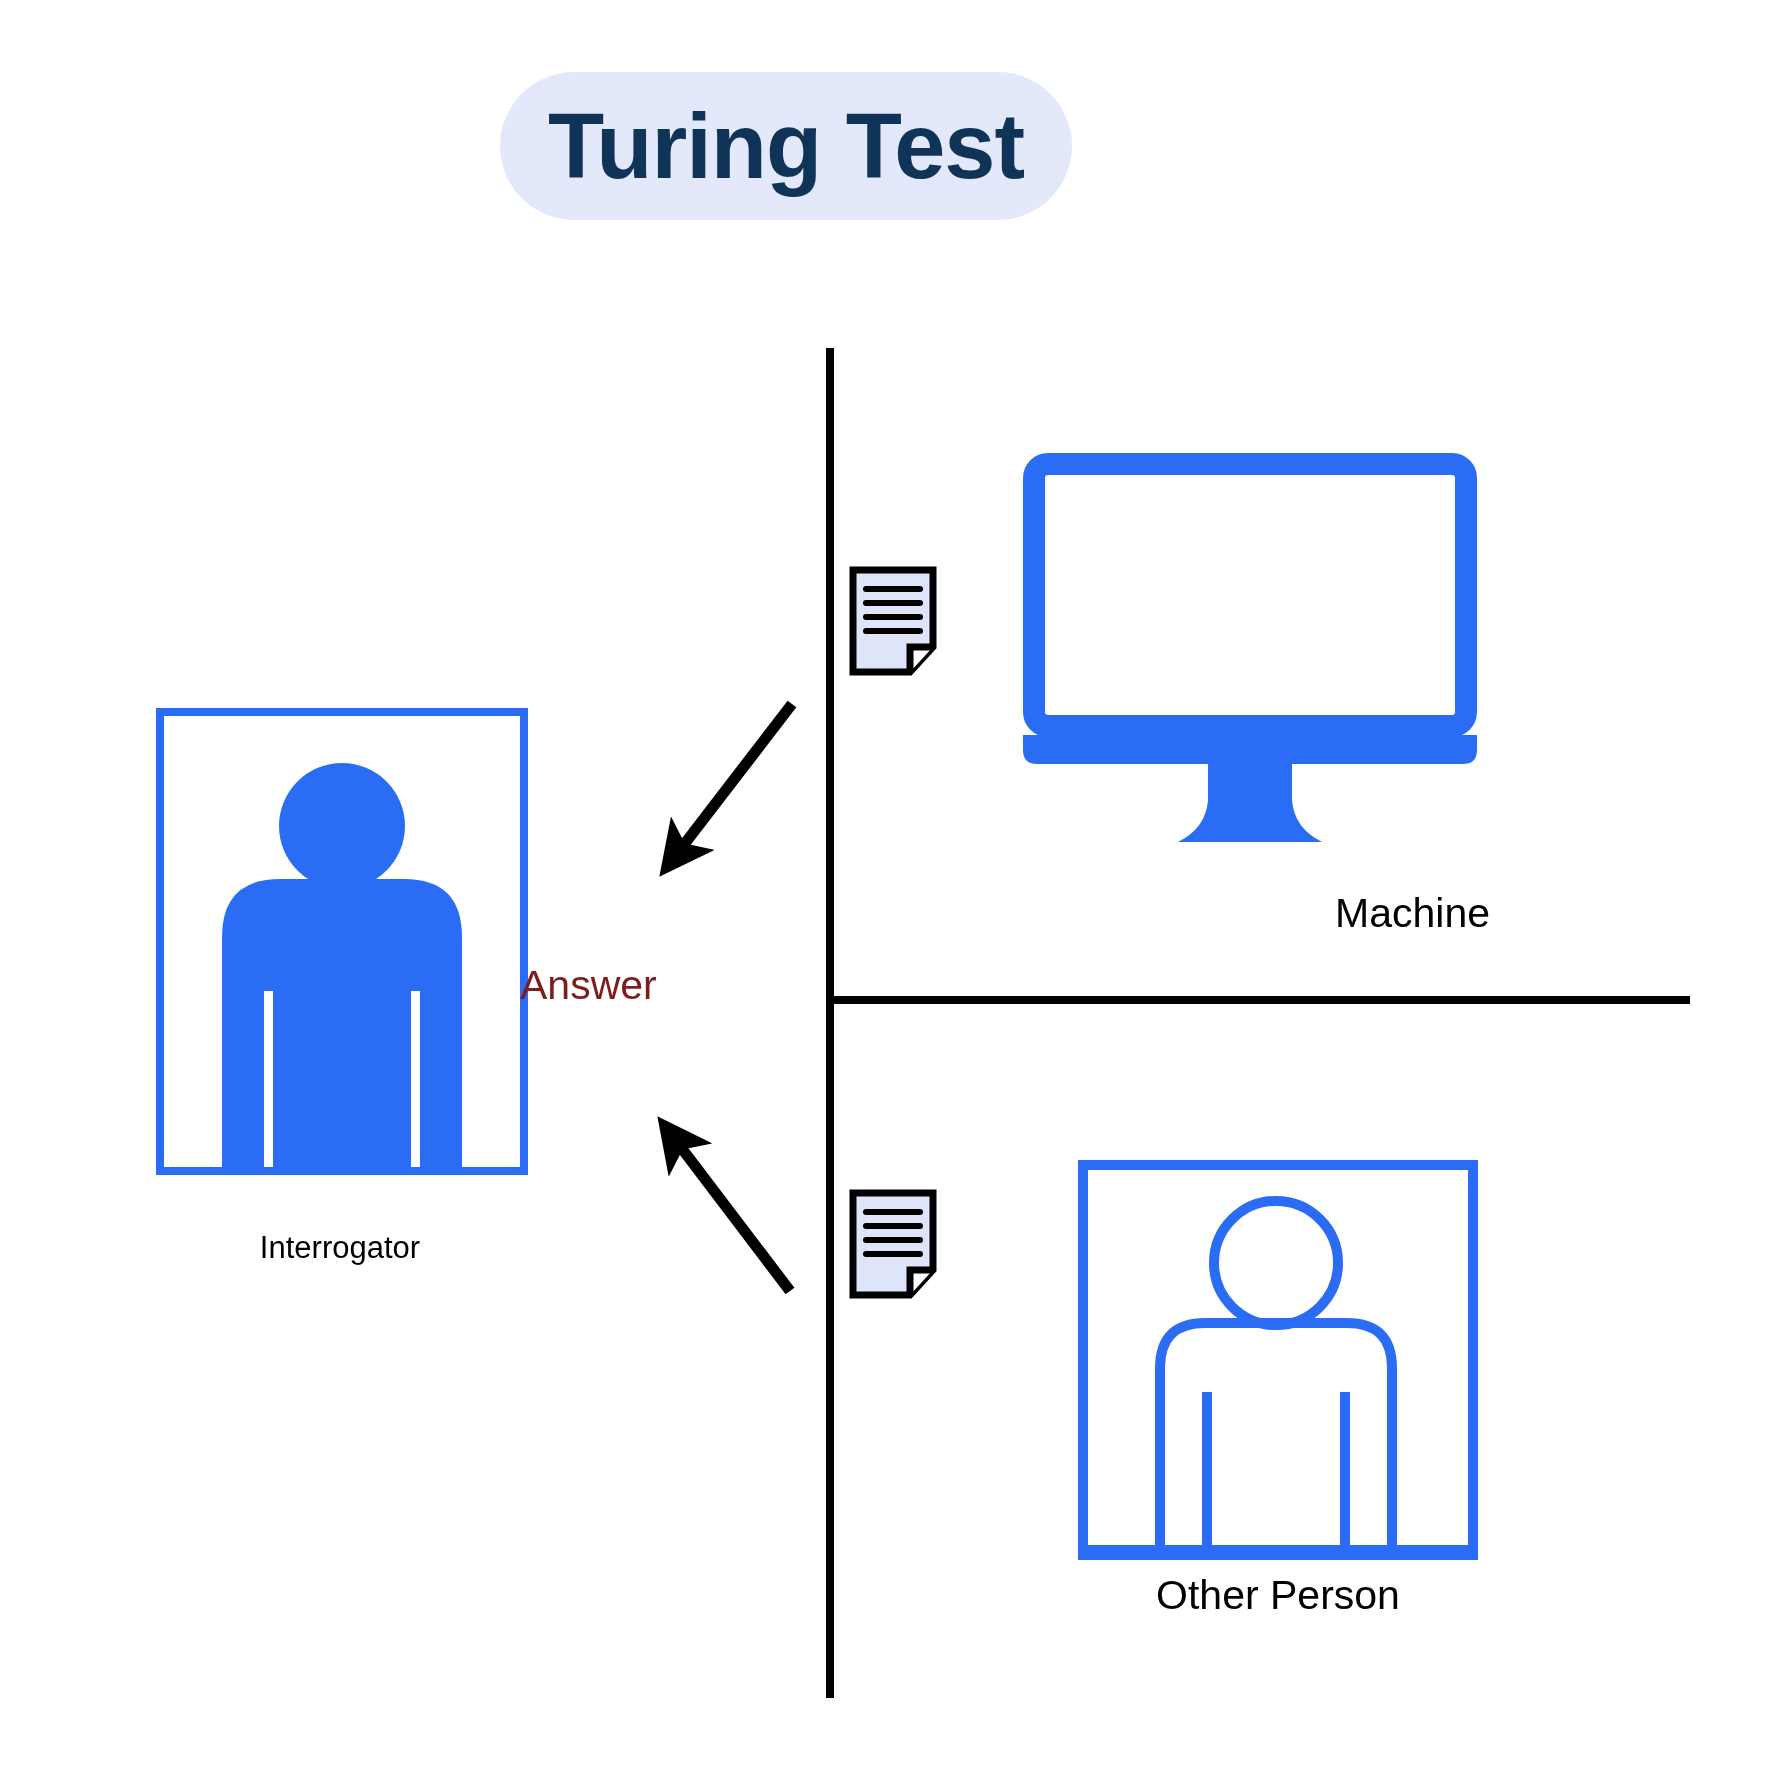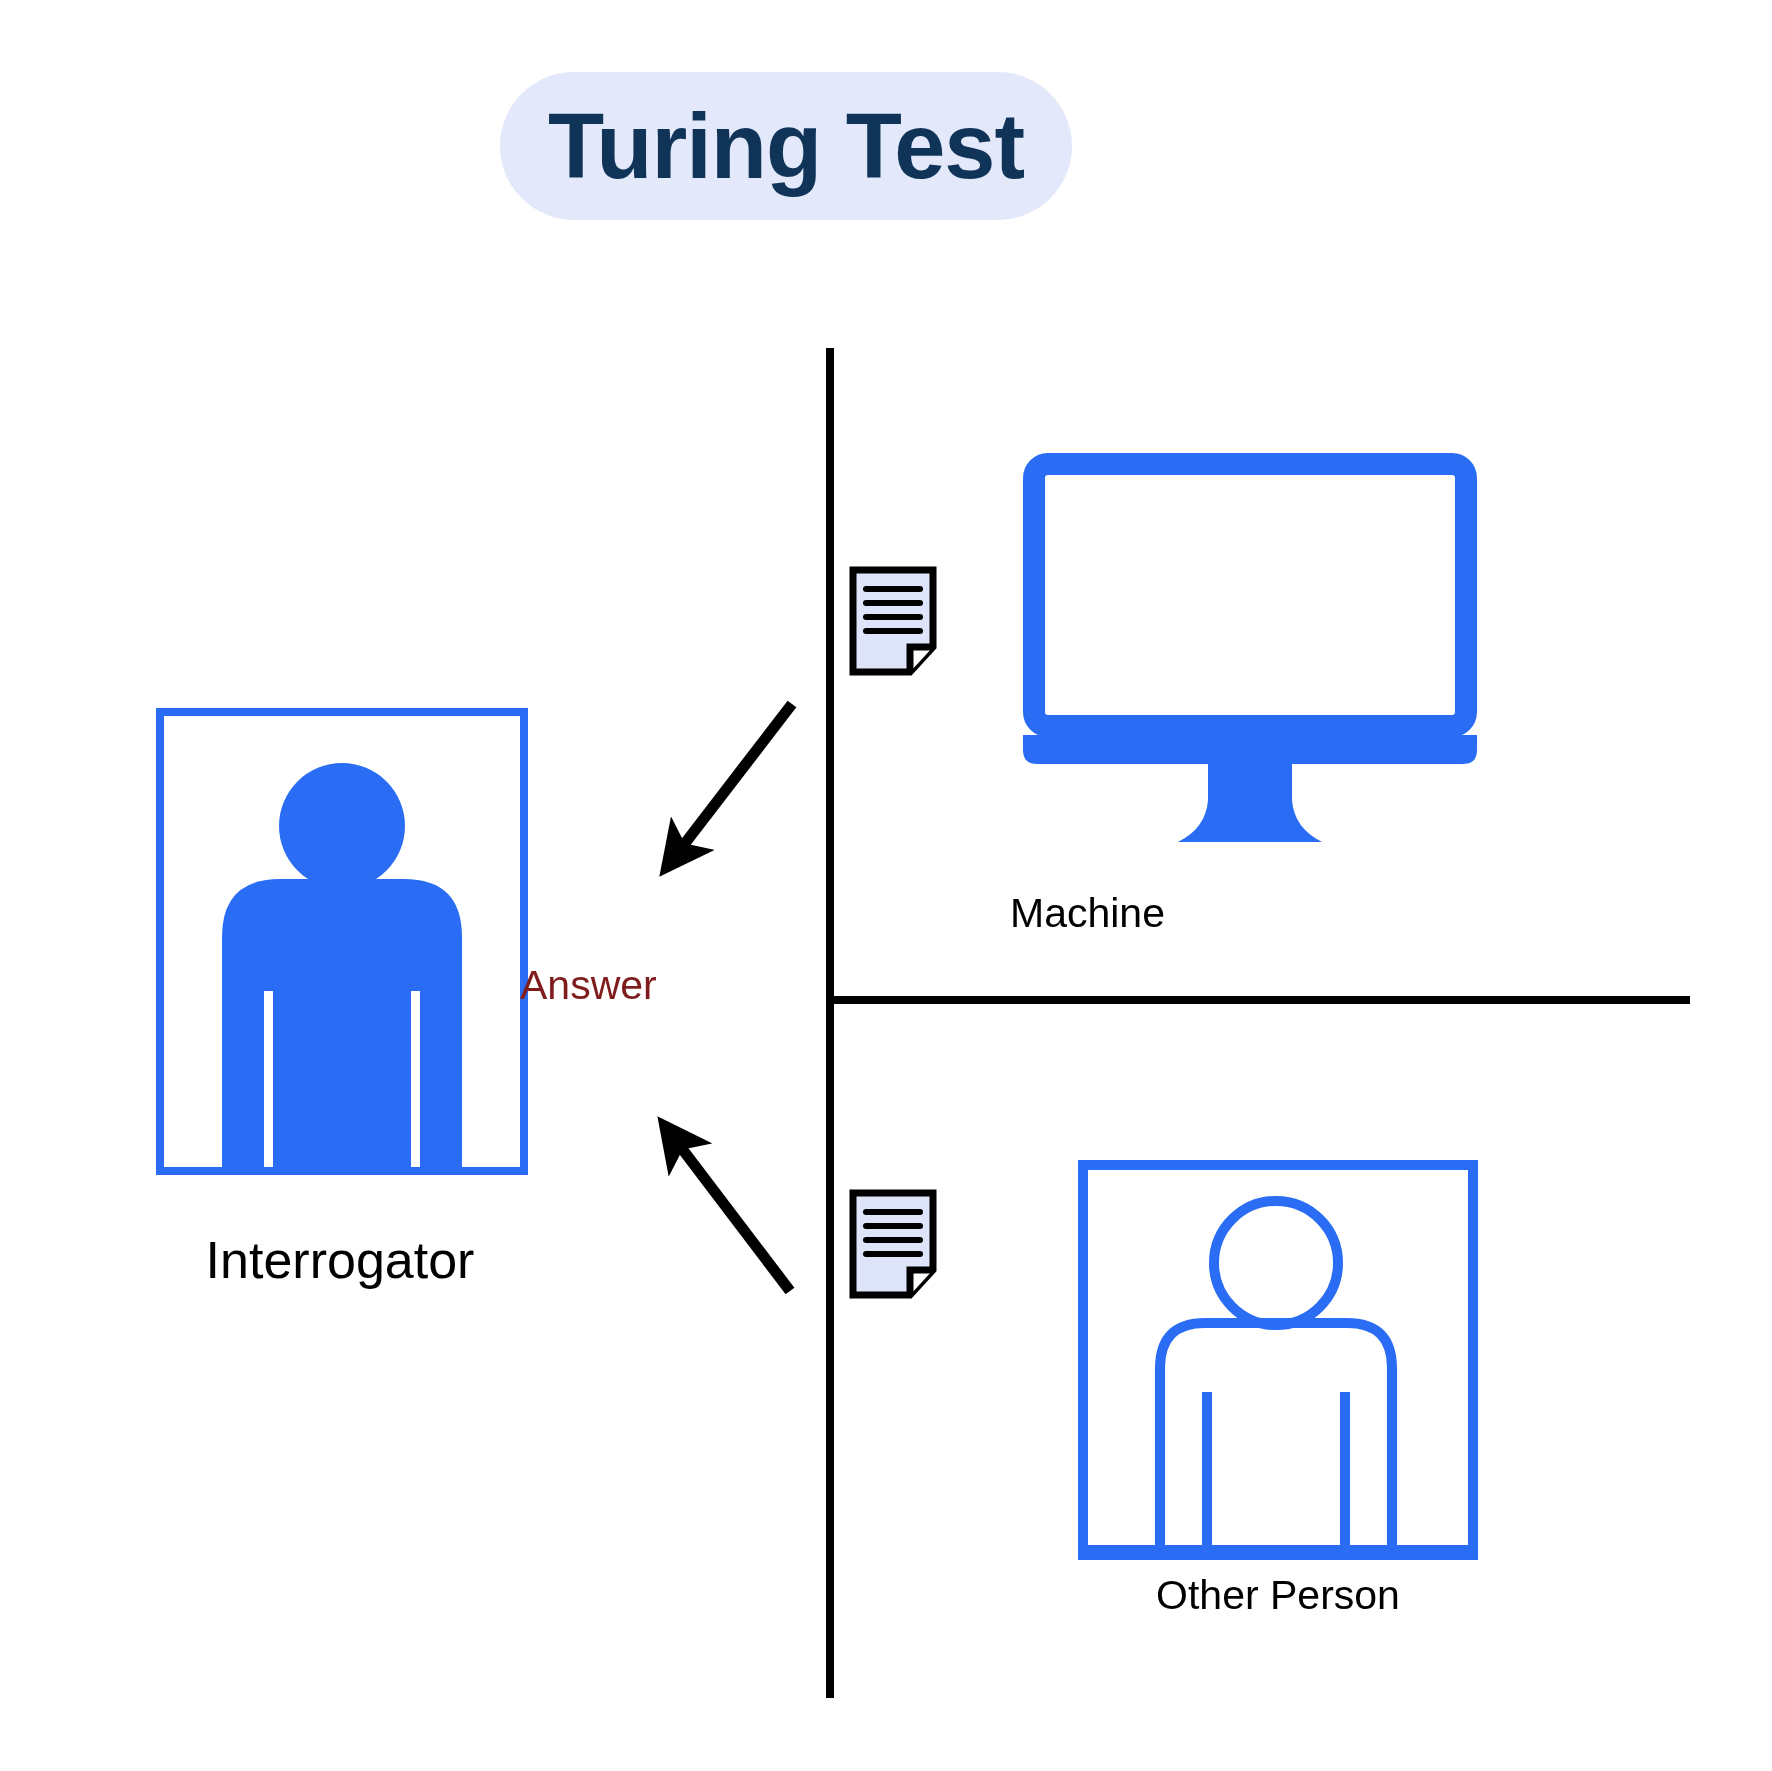--- a/index.html
+++ b/index.html
@@ -75,21 +75,21 @@
     top: 8px;
     width: 372px;
     height: 467px;
   }
   #interrogator-label {
     position: absolute;
     left: 0;
     top: 530px;
     width: 400px;
     text-align: center;
-    font-size: 52px;
+    font-size: 31px;
     color: #000000;
     white-space: nowrap;
   }
 
   
   #machine-group {
     position: absolute;
     left: 1010px;
     top: 450px;
     width: 480px;
@@ -100,21 +100,21 @@
     left: 0;
     top: 0;
     width: 480px;
     height: 400px;
   }
   #machine-label {
     position: absolute;
     left: 0;
     top: 440px;
     width: 480px;
-    text-align: left;
+    text-align: right;
     font-size: 41px;
     color: #000000;
     white-space: nowrap;
   }
 
   
   #other-person-group {
     position: absolute;
     left: 1030px;
     top: 1160px;

